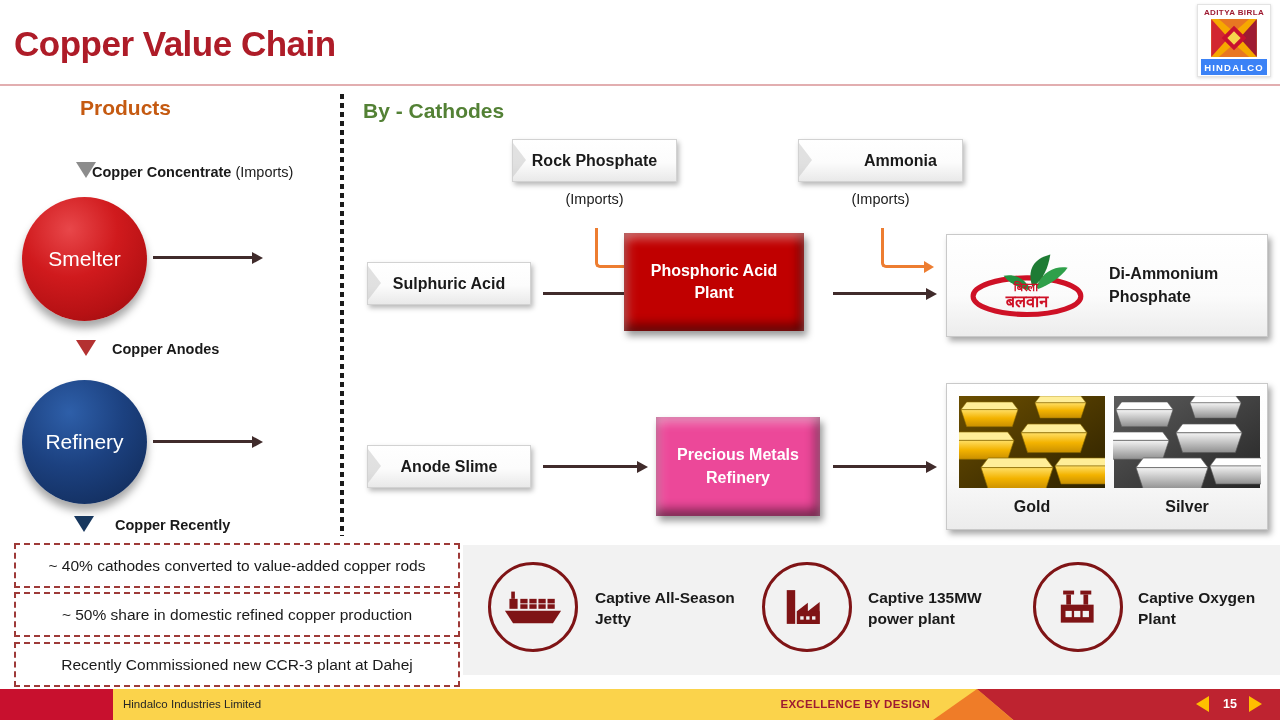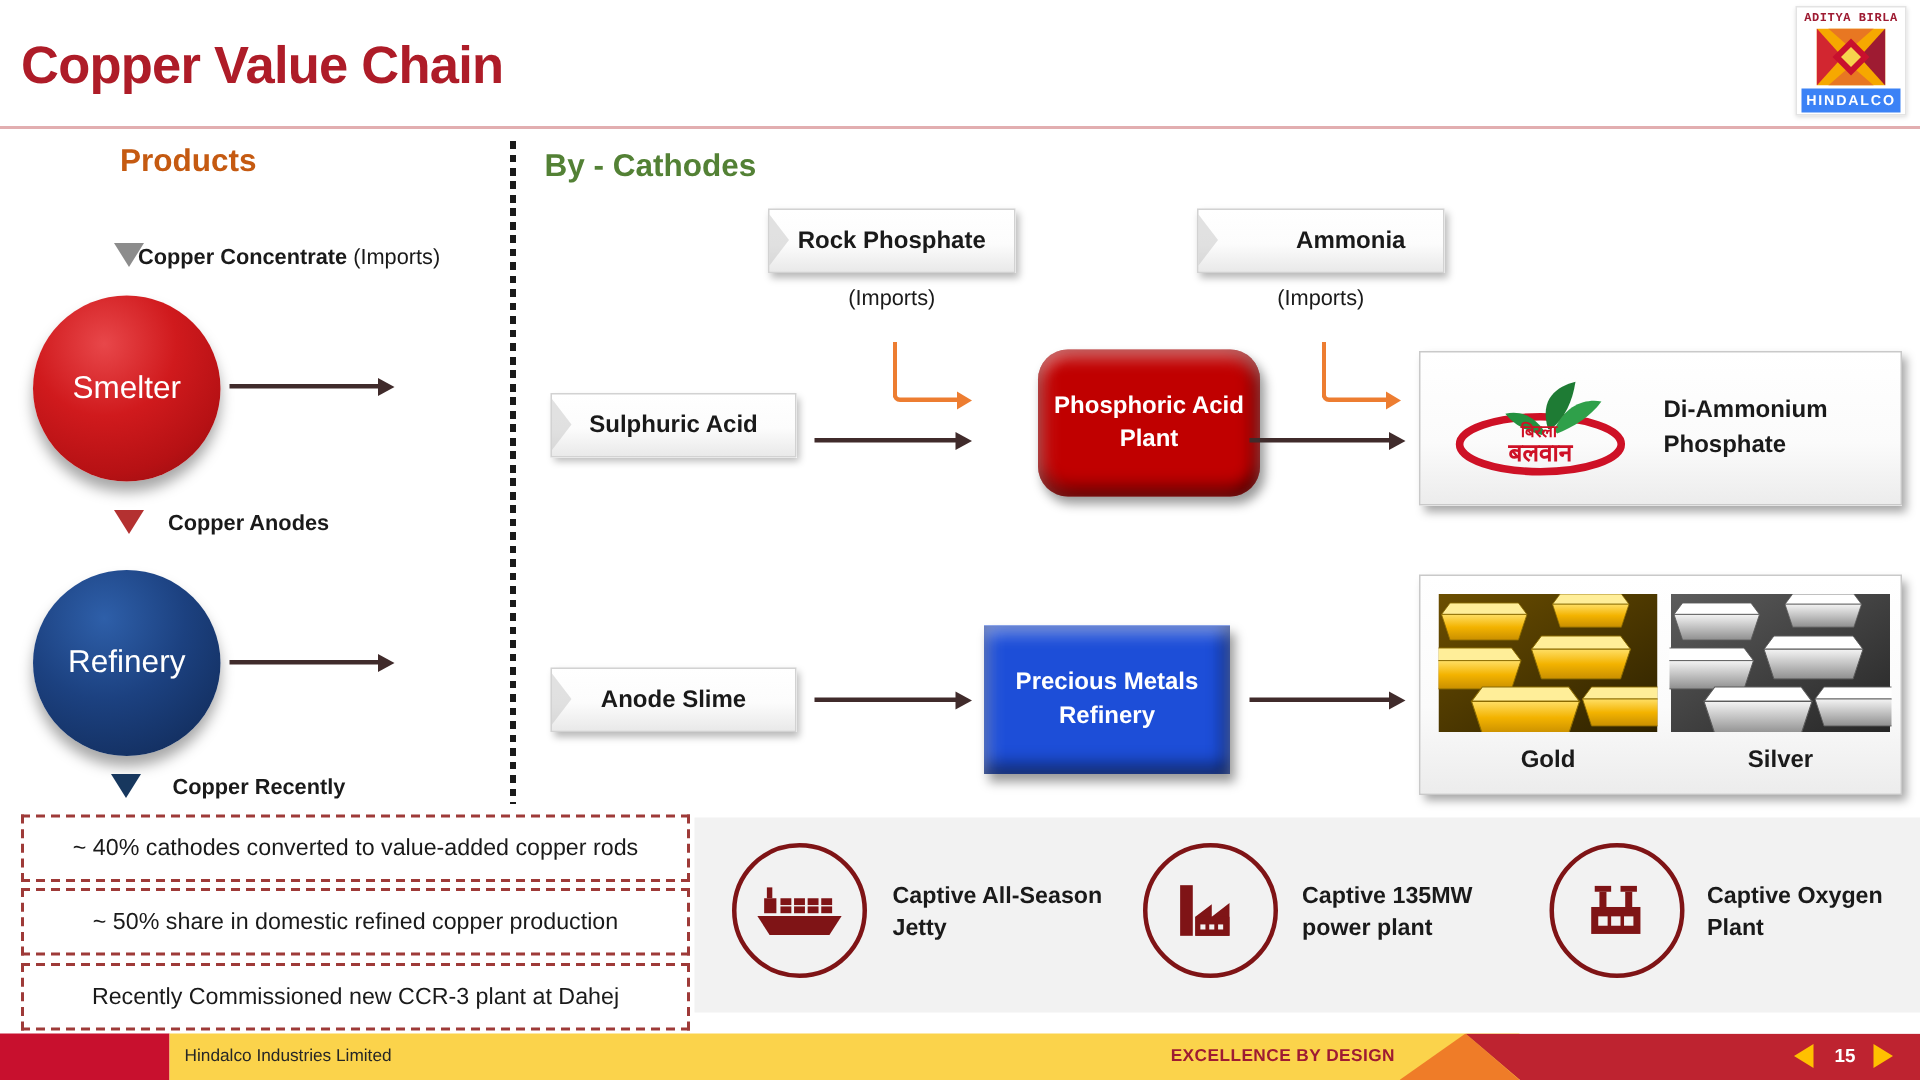--- a/index.html
+++ b/index.html
@@ -4,21 +4,21 @@
 <style>
   * { margin:0; padding:0; box-sizing:border-box; }
   html,body { width:1280px; height:720px; }
   body { font-family:"Liberation Sans", sans-serif; background:#fff; overflow:hidden; }
   #slide { position:relative; width:1280px; height:720px; background:#fff; }
 
   
   .title { position:absolute; left:14px; top:24px; font-size:35px; font-weight:bold; color:#AE1C28; letter-spacing:-0.5px; }
   .title-rule { position:absolute; left:0; top:84px; width:1280px; height:2px; background:#E2AEB0; }
   .logo-box { position:absolute; left:1197px; top:4px; width:74px; height:73px; background:#fff; border:1px solid #E3E3E3; box-shadow:0 1px 3px rgba(0,0,0,.15); display:flex; flex-direction:column; align-items:center; padding-top:3px; }
-  .logo-brand { font-size:8px; font-weight:bold; color:#9E1B32; letter-spacing:.4px; white-space:nowrap;font-family:Liberation Mono, monospace; }
+  .logo-brand { font-size:8px; font-weight:bold; color:#9E1B32; letter-spacing:.4px; white-space:nowrap; }
   .logo-sun { margin-top:2px; }
   .logo-company { margin-top:2px; width:66px; background:#3b82f6; color:#fff; font-size:9.5px; font-weight:bold; text-align:center; letter-spacing:1.2px; padding:2.5px 0; }
 
   
   .h-products { position:absolute; left:80px; top:96px; font-size:21px; font-weight:bold; color:#C55A11; }
   .h-byproducts { position:absolute; left:363px; top:99px; font-size:21px; font-weight:bold; color:#538135; }
   .vdivider { position:absolute; left:340px; top:94px; width:4px; height:442px;
     background:repeating-linear-gradient(180deg,#1a1a1a 0 5px,transparent 5px 9px); }
 
   
@@ -39,21 +39,21 @@
   .elbow { position:absolute; border-left:3px solid #ED7D31; border-bottom:3px solid #ED7D31; border-bottom-left-radius:5px; }
   .elbow::after { content:""; position:absolute; right:-9px; bottom:-8px; width:0; height:0; border-left:10px solid #ED7D31; border-top:6px solid transparent; border-bottom:6px solid transparent; }
 
   
   .wbox { position:absolute; background:linear-gradient(180deg,#ffffff 0%,#fcfcfc 55%,#e9e9e9 100%); border:1px solid #D2D2D2; box-shadow:2px 3px 5px rgba(0,0,0,.28); display:flex; align-items:center; justify-content:center; font-weight:bold; font-size:16px; color:#1a1a1a; }
   .wbox::before { content:""; position:absolute; left:0; top:3px; width:0; height:0; border-top:17px solid transparent; border-bottom:17px solid transparent; border-left:13px solid rgba(190,190,190,.45); }
   .imports-note { position:absolute; font-size:14.5px; color:#1a1a1a; text-align:center; }
   .bevelbox { position:absolute; display:flex; align-items:center; justify-content:center; text-align:center; color:#fff; font-weight:bold; font-size:16px; line-height:1.4; padding:6px 10px; box-shadow:3px 5px 7px rgba(0,0,0,.4);
     box-shadow:3px 5px 7px rgba(0,0,0,.4), inset 0 7px 9px rgba(255,255,255,.32), inset 0 -8px 10px rgba(0,0,0,.38), inset 7px 0 9px rgba(255,255,255,.14), inset -7px 0 9px rgba(0,0,0,.25); }
   .box-red  { background:#C00000; }
-  .box-navy { background:#1d4ed8; }
+  .box-navy { background:#ec4899; }
   .framebox { position:absolute; background:linear-gradient(180deg,#ffffff 0%,#fbfbfb 60%,#ececec 100%); border:1px solid #C9C9C9; box-shadow:3px 4px 6px rgba(0,0,0,.35); }
   .dap-inner { position:absolute; left:0; top:0; width:100%; height:100%; display:flex; align-items:center; }
   .dap-label { font-size:16px; font-weight:bold; color:#1a1a1a; width:135px; line-height:1.4; }
   .metal-img { position:absolute; top:12px; height:92px; }
   .metal-label { position:absolute; top:114px; font-size:16px; font-weight:bold; color:#1a1a1a; text-align:center; }
 
   
   .gray-panel { position:absolute; left:463px; top:545px; width:817px; height:130px; background:#F2F2F2; }
   .dashed-box { position:absolute; left:14px; width:446px; height:45px; border:2px dashed #9E3A38; display:flex; align-items:center; justify-content:center; font-size:15.5px; color:#1a1a1a; background:#fff; }
   .fac-circle { position:absolute; width:90px; height:90px; border:3.5px solid #7F1416; border-radius:50%; display:flex; align-items:center; justify-content:center; }
@@ -135,21 +135,21 @@
     <span>Ammonia</span>
   </div>
   <div class="imports-note" style="left:798px; top:191px; width:165px;">(Imports)</div>
   <div class="elbow" style="left:881px; top:228px; width:44px; height:40px;"></div>
 
   <div class="wbox" style="left:367px; top:262px; width:164px; height:43px;">
     <span>Sulphuric Acid</span>
   </div>
   <div class="harrow" style="left:543px; top:292px; width:95px;"></div>
 
-  <div class="bevelbox box-red" style="left:692px; top:233px; width:148px; height:98px;border-radius:20px;">
+  <div class="bevelbox box-red" style="left:624px; top:233px; width:180px; height:98px;">
     <span>Phosphoric Acid Plant</span>
   </div>
   <div class="harrow" style="left:833px; top:292px; width:94px;"></div>
 
   <div class="framebox" style="left:946px; top:234px; width:322px; height:103px;">
     <div class="dap-inner">
       <svg style="margin-left:22px;" width="122" height="66" viewBox="0 0 120 64">
         <ellipse cx="57" cy="42" rx="53" ry="18" fill="none" stroke="#CE1126" stroke-width="5"></ellipse>
         <path d="M62,32 C56,12 68,4 80,1 C78,14 73,25 64,32 Z" fill="#1E7B34"></path>
         <path d="M66,33 C73,16 87,12 97,14 C90,24 78,31 68,35 Z" fill="#2FA04A"></path>

